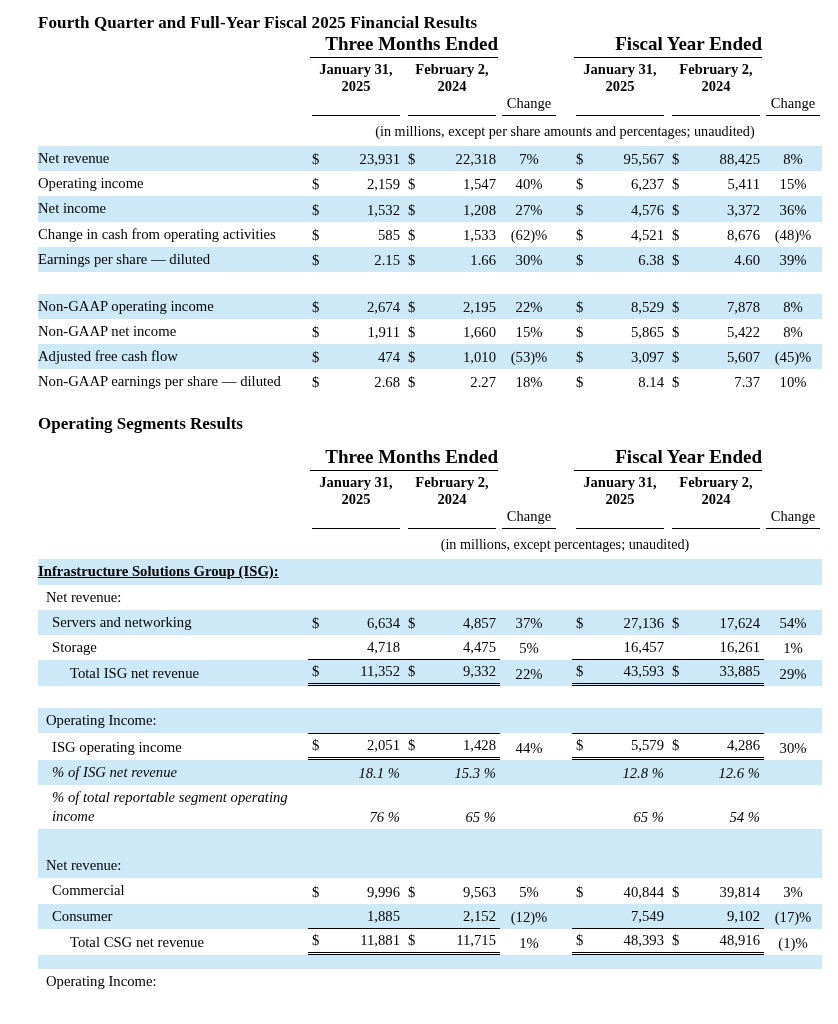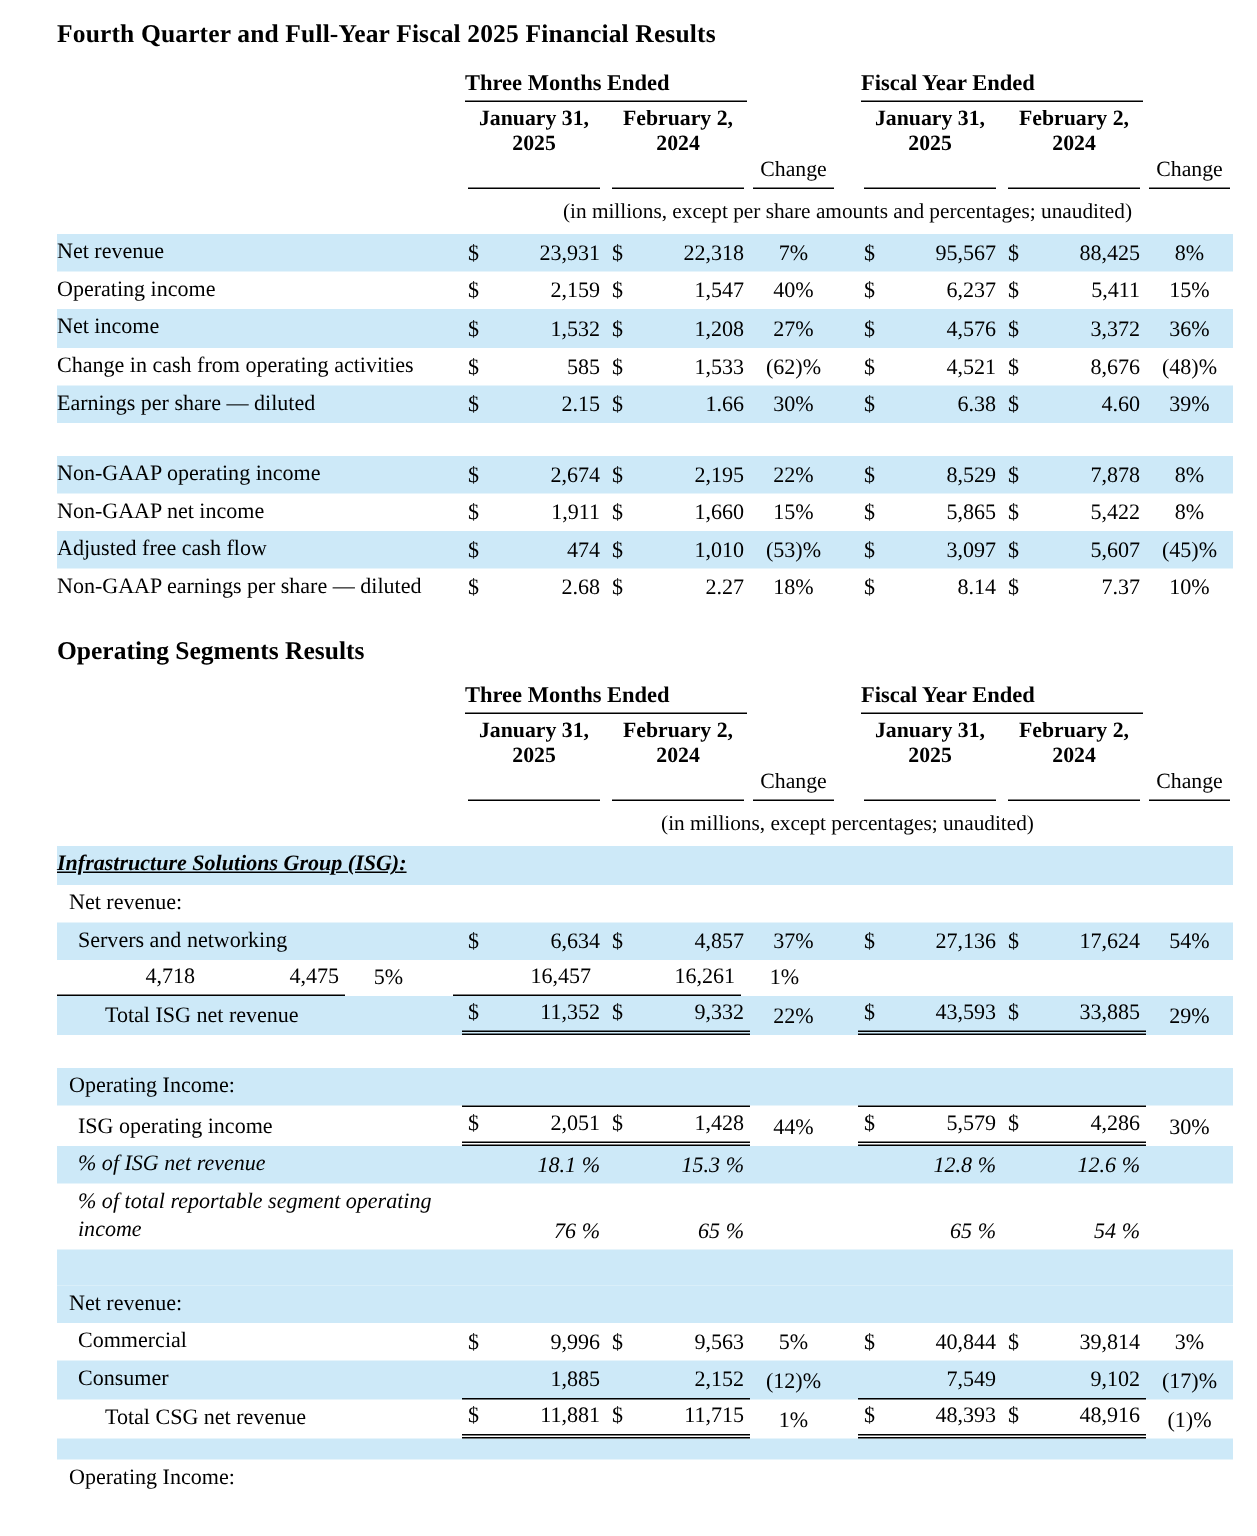--- a/index.html
+++ b/index.html
@@ -4,50 +4,50 @@
 <style>
   * { margin:0; padding:0; box-sizing:border-box; }
   html,body { width:838px; background:#fff; }
   body {
     height:1024px; overflow:hidden; color:#000;
     font-family:"Liberation Serif", serif;
     -webkit-font-smoothing:antialiased;
   }
   .doc { padding:13px 16px 0 38px; }
   .doc-title {
-    font-size:17px; font-weight:bold; letter-spacing:.1px; margin-bottom:15px;
+    font-size:17px; font-weight:bold; letter-spacing:.1px; margin-bottom:0;
   }
   .section-title { font-size:17px; font-weight:bold; margin:20px 0 12px; }
 
   .fin-table { width:784px; }
 
   
   .thead { margin-bottom:2px; }
   .hrow { display:flex; align-items:flex-end; }
   .hrow.dates { margin-top:3px; }
   .hlabel { width:270px; flex:0 0 auto; }
-  .hgroup { width:192px; flex:0 0 auto; text-align:left; font-weight:bold; font-size:15px; }
+  .hgroup { width:192px; flex:0 0 auto; text-align:right; font-weight:bold; font-size:19px; }
   .hgroup .u { margin:0 2px; border-bottom:1.5px solid #000; padding-bottom:2px; }
   .hch-sp { width:58px; flex:0 0 auto; }
   .gap { width:14px; flex:0 0 auto; }
   .hdate { width:96px; flex:0 0 auto; text-align:center; font-weight:bold; font-size:14.5px; line-height:1.18; }
   .hdate .u { margin:0 4px; border-bottom:1.5px solid #000; padding-bottom:20px; }
   .hchange { width:58px; flex:0 0 auto; text-align:center; font-weight:normal; font-size:14.5px; }
   .hchange .u { margin:0 2px; border-bottom:1.5px solid #000; padding-bottom:3px; }
   .hunits-row { display:flex; }
   .hunits { width:514px; text-align:center; font-size:14.2px; padding:7px 0 4px; }
 
   
   .tbody .row { display:flex; align-items:flex-end; min-height:22px; }
   .tbody .row.shaded { background:var(--hl, #cde9f8); }
   .tbody .row.spacer { min-height:0; }
   .tbody .row.italic { font-style:italic; }
   .cell { font-size:14.7px; padding:3px 0 3px; }
   .cell.label { width:270px; flex:0 0 auto; padding-right:4px; line-height:1.3; }
-  .cell.label.section { font-weight:bold; font-style:italic; text-decoration:underline; }
+  .cell.label.section { font-weight:bold; text-decoration:underline; }
   .ind-1 { padding-left:8px; }
   .ind-2 { padding-left:14px; }
   .ind-3 { padding-left:32px; }
   .cell.money { width:96px; flex:0 0 auto; display:flex; justify-content:space-between; padding-left:4px; padding-right:4px; }
   .cell.change { width:58px; flex:0 0 auto; text-align:center; }
   .b-bot { border-bottom:1.5px solid #000; }
   .b-dbl { border-bottom:3.5px double #000; }
   .b-top { border-top:1.5px solid #000; }
 
   .note {
@@ -435,20 +435,21 @@
             <div class="cur">$</div>
             <div class="val">27,136</div>
           </div>
           <div class="cell money">
             <div class="cur">$</div>
             <div class="val">17,624</div>
           </div>
           <div class="cell change">54%</div>
         </div>
         <div class="row">
+          <div class="cell label ind-2">Storage</div>
           <div class="cell money b-bot">
             <div class="cur"></div>
             <div class="val">4,718</div>
           </div>
           <div class="cell money b-bot">
             <div class="cur"></div>
             <div class="val">4,475</div>
           </div>
           <div class="cell change">5%</div>
           <div class="gap"></div>

